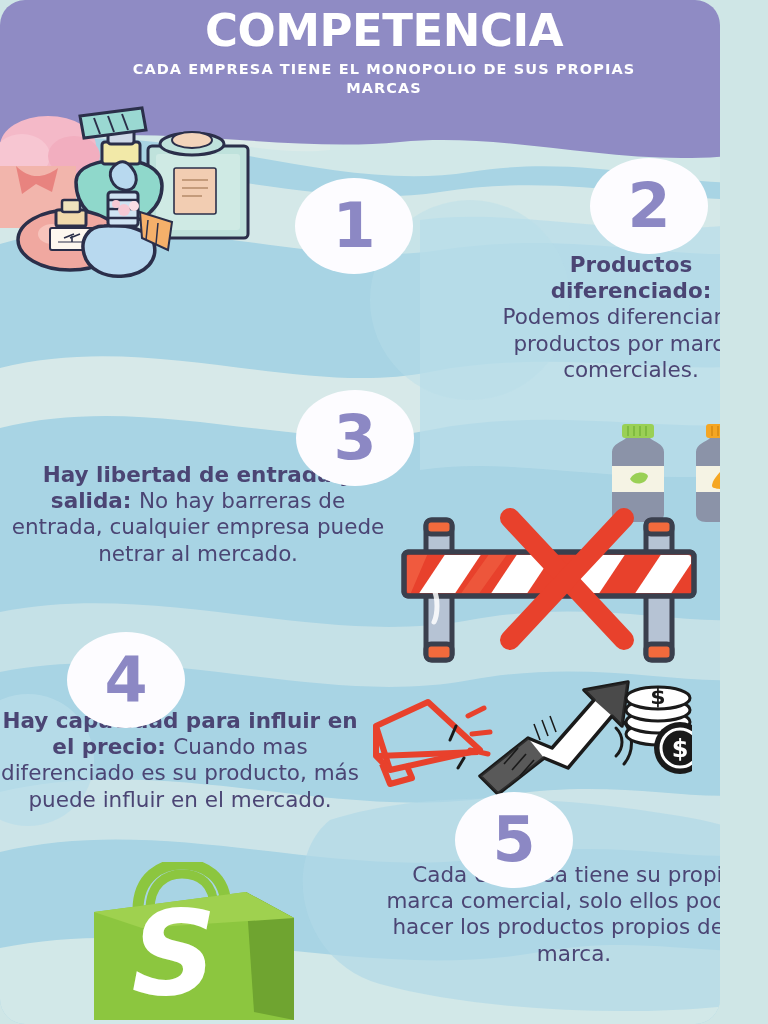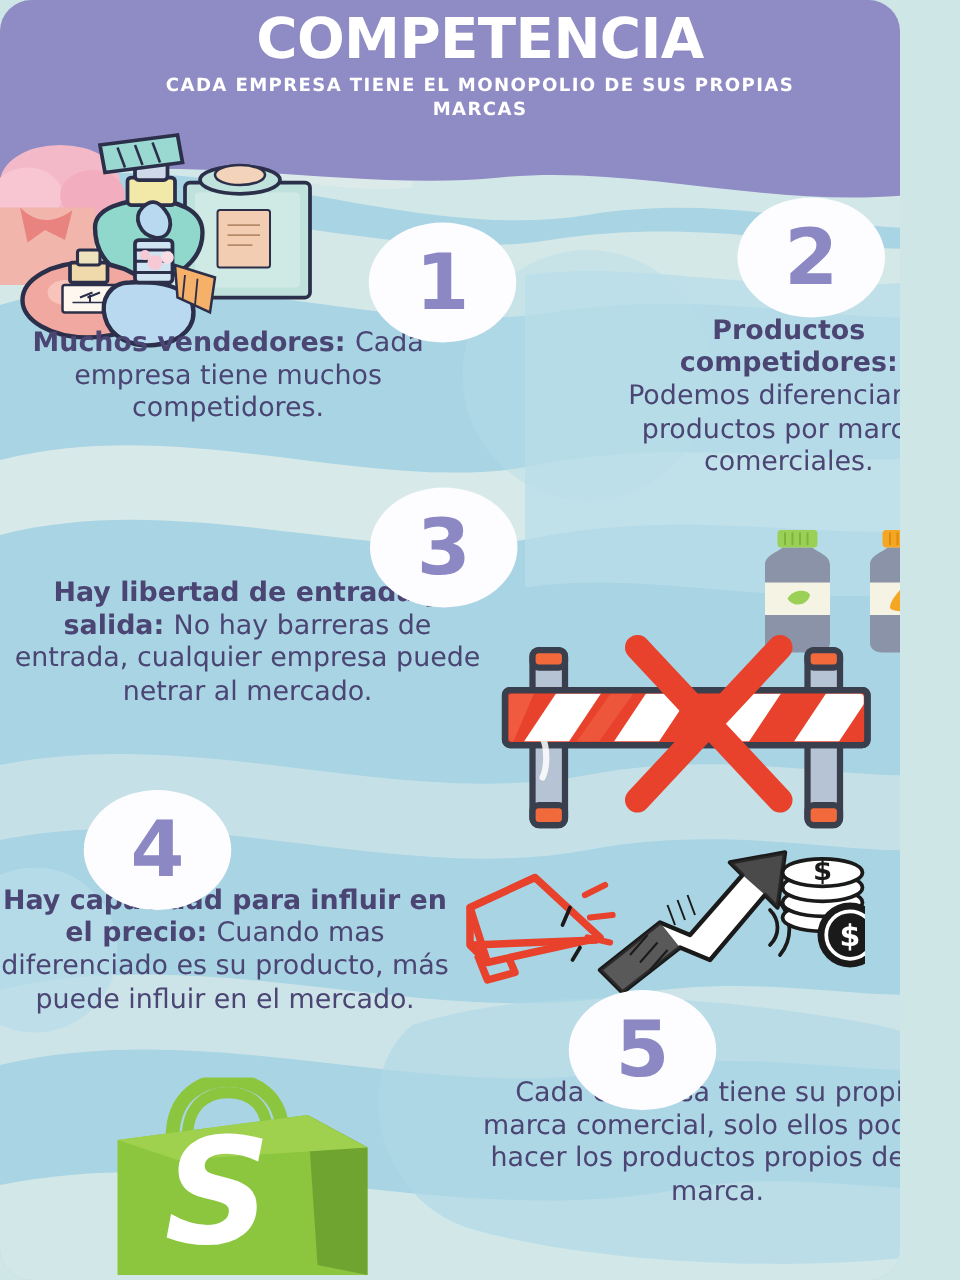--- a/index.html
+++ b/index.html
@@ -193,30 +193,26 @@
     <g>
       <circle cx="128" cy="106" r="6" fill="#f6c9d4"></circle>
       <circle cx="138" cy="102" r="5" fill="#fadde4"></circle>
       <circle cx="120" cy="100" r="4" fill="#f6c9d4"></circle>
     </g>
   </svg>
 
   <div class="badge" id="badge1">
     <span>1</span>
   </div>
-  <div class="block" id="blk1">
-    <b>Muchos vendedores: </b>
-    <span class="body">Cada empresa tiene muchos competidores.</span>
-  </div>
 
   <div class="badge" id="badge2">
     <span>2</span>
   </div>
   <div class="block" id="blk2">
-    <b>Productos competidores: </b>
+    <b>Productos diferenciado: </b>
     <span class="body">Podemos diferenciar los productos por marcas comerciales.</span>
   </div>
 
   <svg class="art" id="art-bottles" viewBox="0 0 168 110">
 
     <path d="M16,34 C16,26 26,24 30,20 L54,20 C58,24 68,26 68,34 L68,96 C68,101 64,104 58,104 L26,104 C20,104 16,101 16,96 Z" fill="#8b93a8"></path>
     <rect x="26" y="6" width="32" height="14" rx="3" fill="#9ad055"></rect>
     <g stroke="#7ab63c" stroke-width="1.6">
       <line x1="32" y1="8" x2="32" y2="18"></line>
         <line x1="38" y1="8" x2="38" y2="18"></line>

